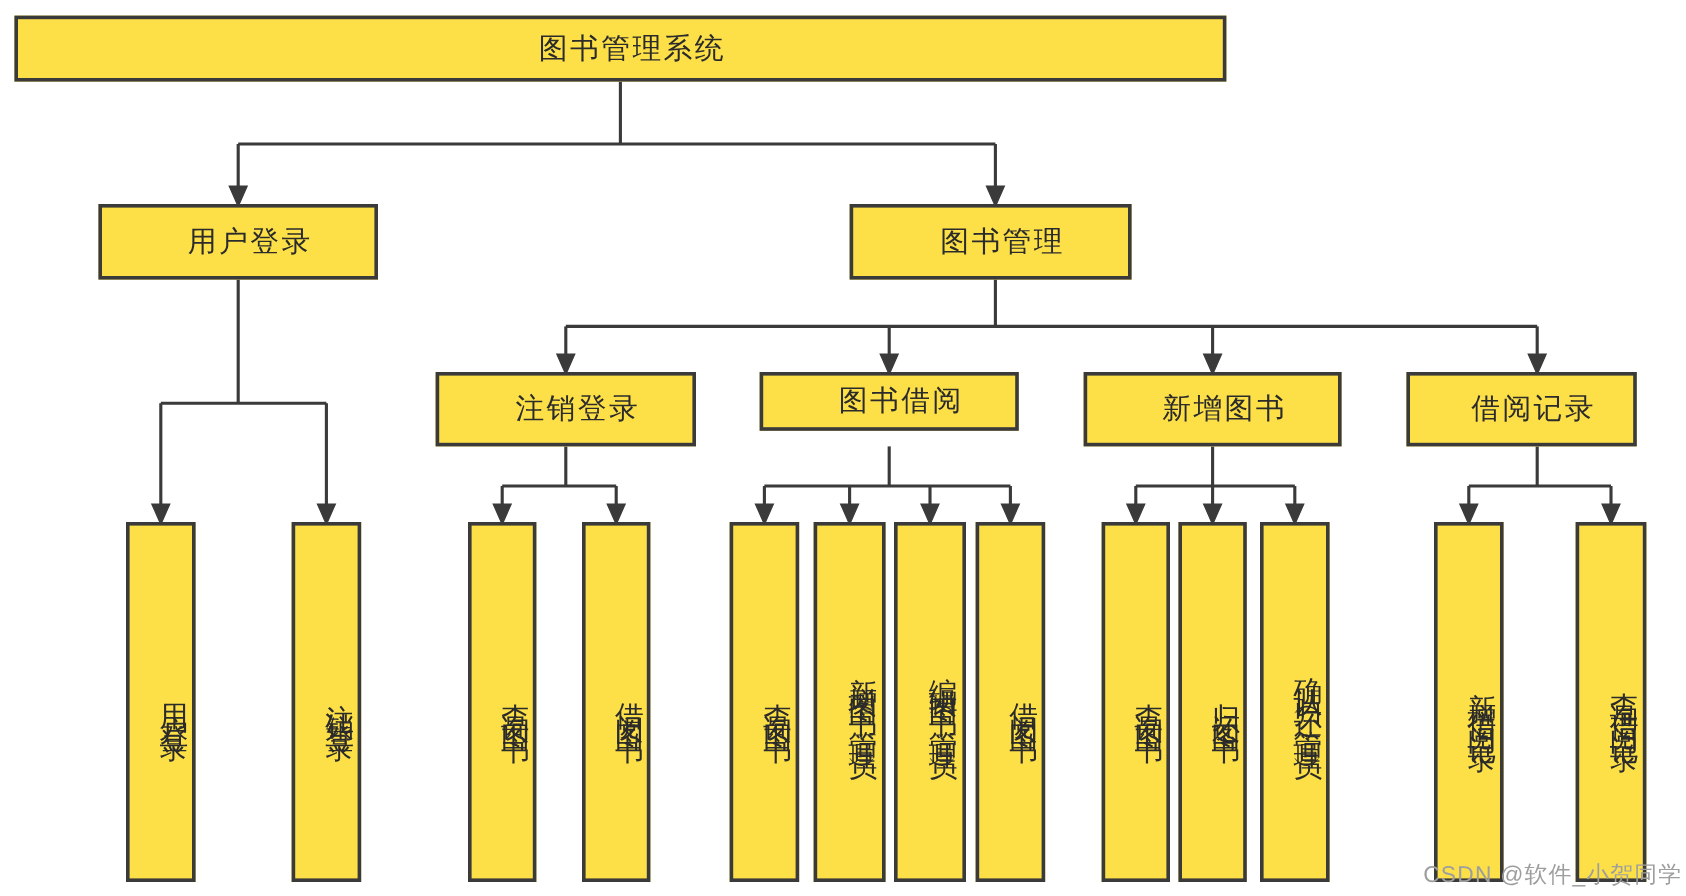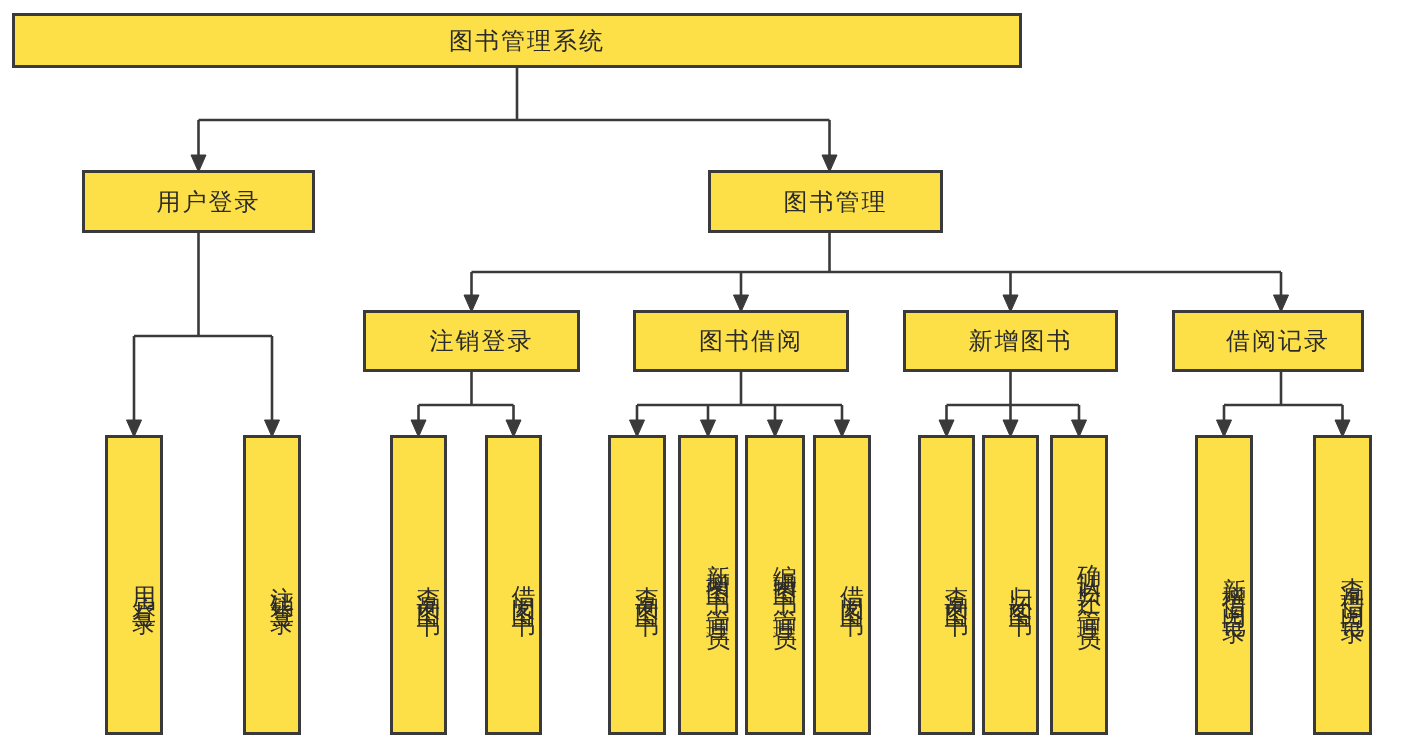--- a/index.html
+++ b/index.html
@@ -130,21 +130,21 @@
       </div>
       <div class="node" style="left: 363px; top: 310px; width: 217px; height: 62px;">
         <span class="lbl">注销登录</span>
       </div>
       <div class="node vertical" style="left: 390px; top: 435px; width: 57px; height: 300px;">
         <span class="lbl">查询图书</span>
       </div>
       <div class="node vertical" style="left: 485px; top: 435px; width: 57px; height: 300px;">
         <span class="lbl">借阅图书</span>
       </div>
-      <div class="node" style="left: 633px; top: 310px; width: 216px; height: 62px; align-items: center;">
+      <div class="node" style="left: 633px; top: 310px; width: 216px; height: 49px; align-items: center;">
         <span class="lbl">图书借阅</span>
       </div>
       <div class="node vertical" style="left: 608px; top: 435px; width: 58px; height: 300px;">
         <span class="lbl">查询图书</span>
       </div>
       <div class="node vertical" style="left: 678px; top: 435px; width: 60px; height: 300px;">
         <span class="lbl">新增图书（管理员）</span>
       </div>
       <div class="node vertical" style="left: 745px; top: 435px; width: 60px; height: 300px;">
         <span class="lbl">编辑图书（管理员）</span>
@@ -167,13 +167,14 @@
       <div class="node" style="left: 1172px; top: 310px; width: 192px; height: 62px;">
         <span class="lbl">借阅记录</span>
       </div>
       <div class="node vertical" style="left: 1195px; top: 435px; width: 58px; height: 300px;">
         <span class="lbl">新增借阅记录</span>
       </div>
       <div class="node vertical" style="left: 1313px; top: 435px; width: 59px; height: 300px;">
         <span class="lbl">查询借阅记录</span>
       </div>
     </div>
+  <div id="watermark">CSDN @软件_小贺同学</div>
 </div>
 
 </body></html>

